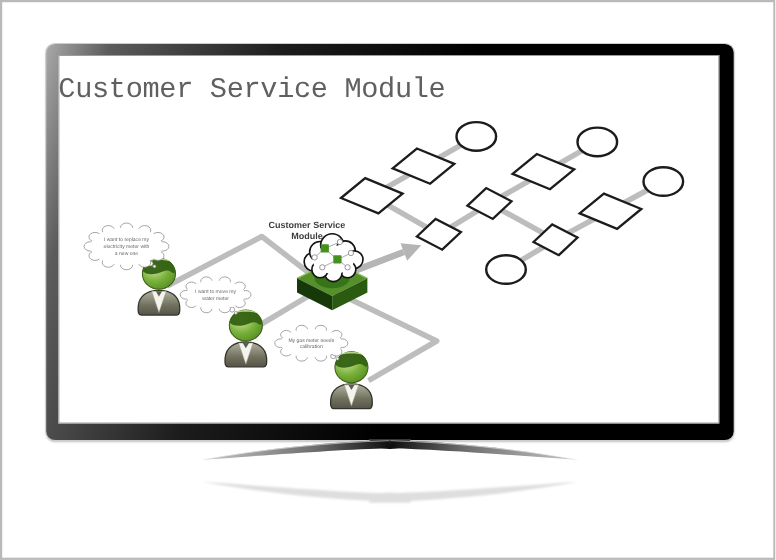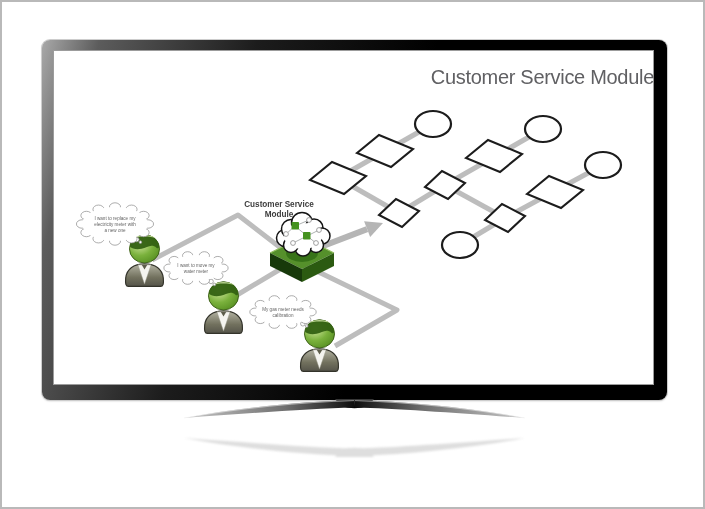--- a/index.html
+++ b/index.html
@@ -5,22 +5,22 @@
   html,body{margin:0;padding:0;background:#fff;}
   .canvas{position:relative;width:705px;height:509px;background:#ffffff;
     border:2px solid #b9b9b9;box-sizing:border-box;overflow:hidden;
     font-family:"Liberation Sans",sans-serif;}
   .monitor{position:absolute;left:40px;top:38px;width:625px;height:360px;
     border-radius:8px;z-index:1;
     background:linear-gradient(105deg,#a9a9a9 0%,#5c5c5c 8%,#1c1c1c 30%,#000 55%,#000 100%);
     box-shadow:0 0 0 1px #cdcdcd,0 1px 2px rgba(0,0,0,.25);}
   .screen{position:absolute;left:51px;top:48px;width:601px;height:335px;
     background:#ffffff;z-index:2;box-shadow:inset 0 0 0 1px #9c9c9c;}
-  .title{position:absolute;left:51px;top:64px;width:601px;text-align:right;
-    font-size:20px;letter-spacing:-0.3px;color:#606063;z-index:7;}
+  .title{position:absolute;left:51px;top:64px;width:601px;text-align:left;
+    font-size:26px;letter-spacing:-0.3px;color:#606063;z-index:7;font-family:Liberation Mono, monospace;}
   svg.scene{position:absolute;left:0;top:0;width:705px;height:509px;z-index:6;}
   .modlabel{font-family:"Liberation Sans",sans-serif;font-size:8.2px;font-weight:600;
     fill:#3d3d3d;text-anchor:middle;}
   .bubbletext{font-family:"Liberation Sans",sans-serif;font-size:4.6px;fill:#666;
     text-anchor:middle;}
 </style>
 </head>
 <body>
 
 <div class="canvas">

